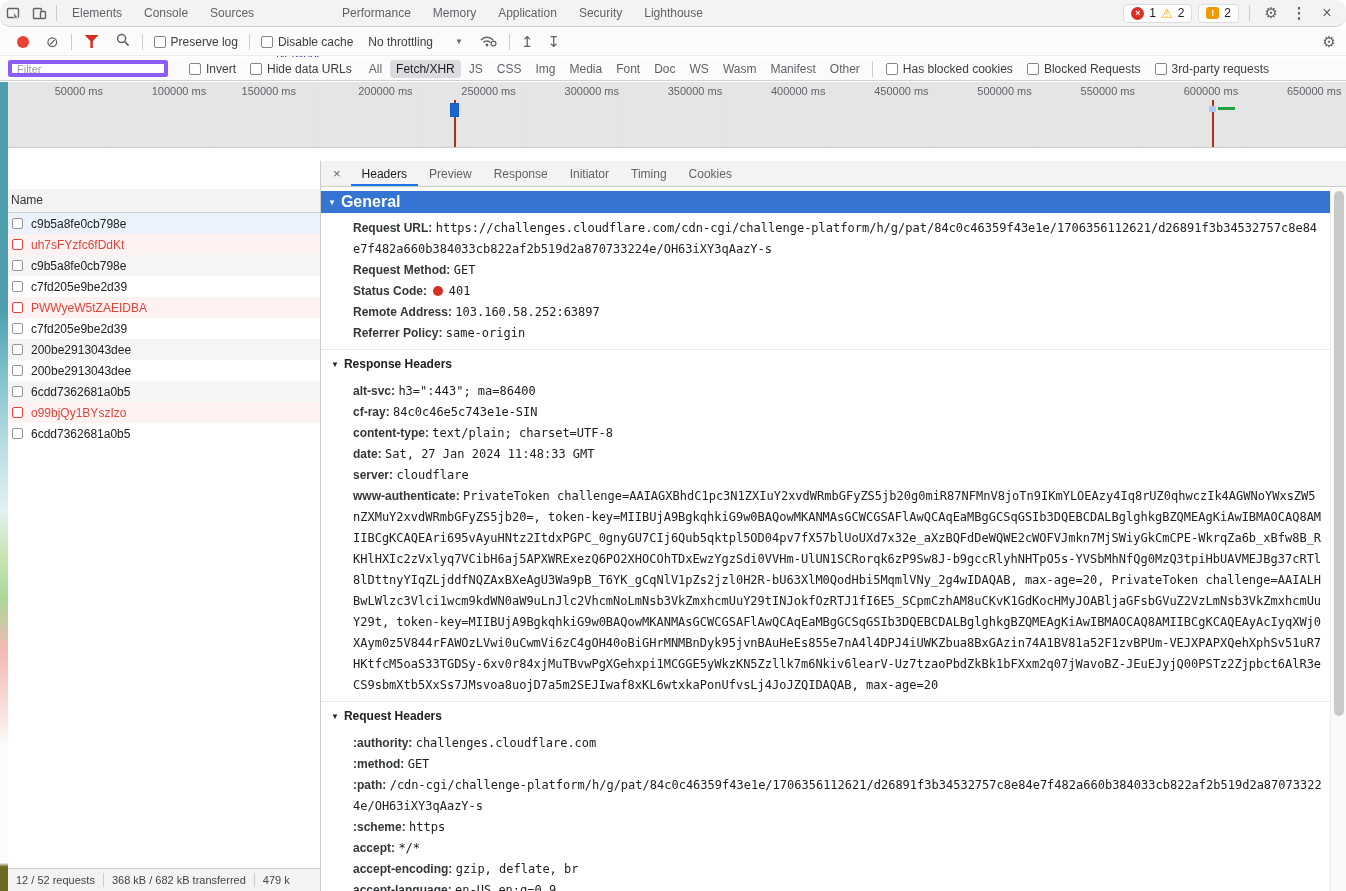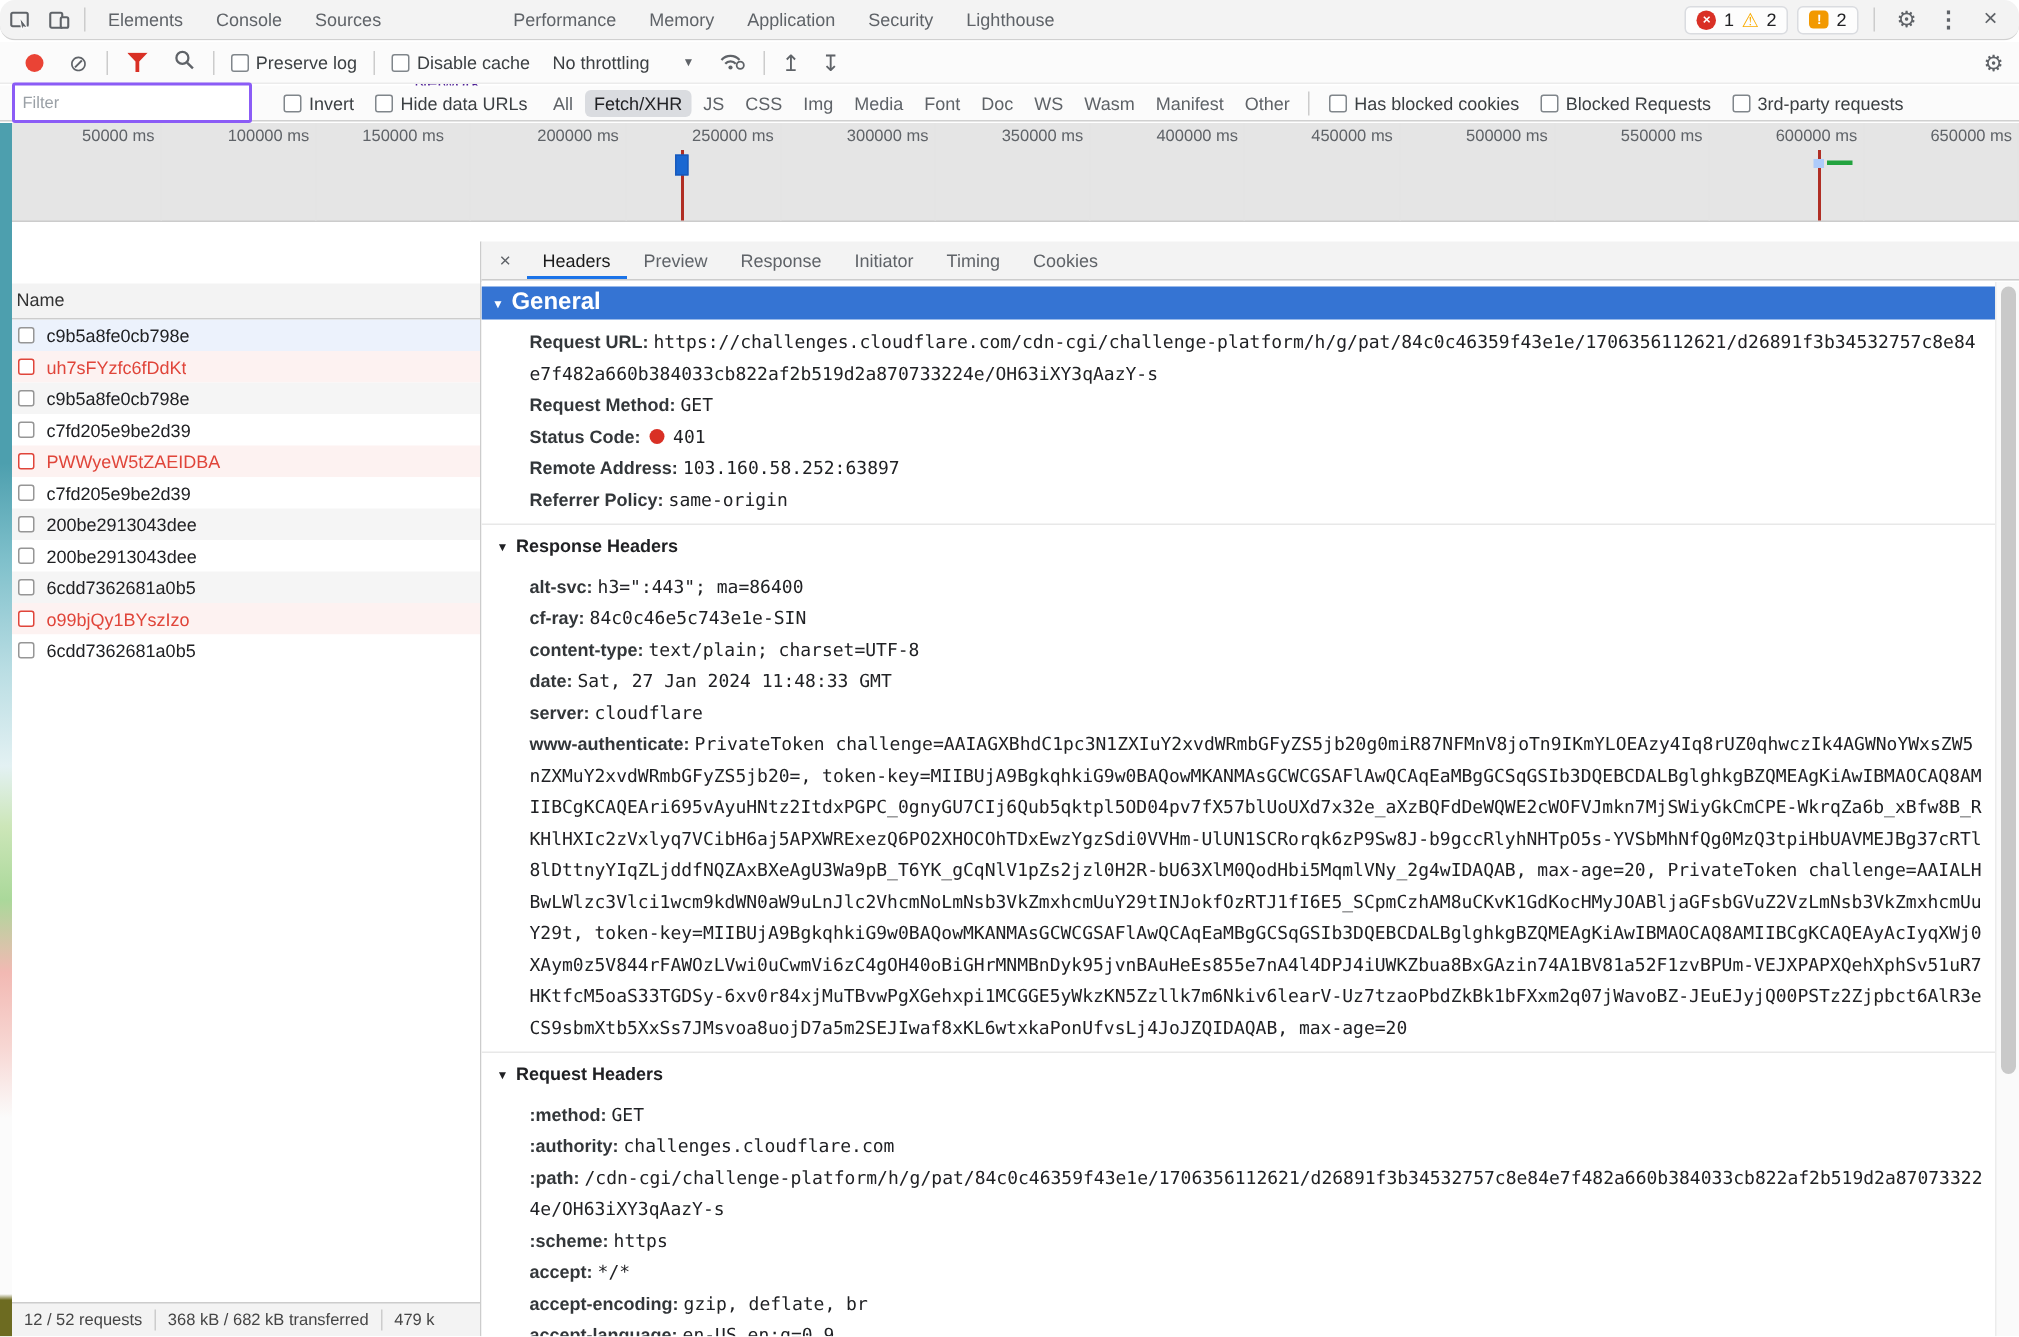--- a/index.html
+++ b/index.html
@@ -34,21 +34,21 @@
   .cb-wrap { display:flex; align-items:center; gap:5px; margin:0 7px; cursor:pointer; white-space:nowrap; }
   .cb { width:12px; height:12px; border:1px solid #80868b; border-radius:2px; background:#fff; flex:none; }
   .cb-label { color:#3c4043; }
   .throttle { display:flex; align-items:center; gap:22px; margin:0 8px; color:#3c4043; cursor:pointer; }
   .dd-arrow { font-size:8px; color:#5f6368; }
   .arrow-io { font-size:15px; color:#5f6368; margin:0 7px; cursor:pointer; font-family:"DejaVu Sans", sans-serif; }
   .toolbar-gear { position:absolute; right:6px; top:0; height:28px; display:flex; align-items:center; }
   
   .filterbar { position:absolute; top:57px; left:0; right:0; height:24px; background:#fbfbfb;
     border-bottom:1px solid #d0d0d0; display:flex; align-items:center; padding-left:8px; }
-  .filter-input { width:160px; height:27px; border:2px solid #8b5cf6; border-radius:2px; padding:0 5px;
+  .filter-input { width:160px; height:17px; border:4px solid #8b5cf6; border-radius:2px; padding:0 5px;
     font:11px "Liberation Sans", sans-serif; color:#202124; background:#fff; outline:none; margin-right:14px; }
   .filter-input::placeholder { color:#9aa0a6; }
   .chips { display:flex; align-items:center; gap:2px; margin-left:4px; }
   .chip { padding:2px 6px; border-radius:4px; color:#5f6368; cursor:pointer; white-space:nowrap; }
   .chip.active { background:#dadce0; color:#202124; }
   .fdiv { width:1px; height:16px; background:#ccc; margin:0 6px; }
   
   .overview { position:absolute; top:82px; left:0; right:0; height:66px; background:#e5e5e5; border-bottom:1px solid #ccc; }
   .gridline { position:absolute; top:0; bottom:0; width:1px; background:#e4e4e4; }
   .ticklabel { position:absolute; top:3px; width:78px; text-align:right; font-size:11px; color:#5f6368; white-space:nowrap; }
@@ -358,22 +358,22 @@
             <div class="hline"><span class="k">content-type:</span> <span class="v">text/plain; charset=UTF-8</span></div>
             <div class="hline"><span class="k">date:</span> <span class="v">Sat, 27 Jan 2024 11:48:33 GMT</span></div>
             <div class="hline"><span class="k">server:</span> <span class="v">cloudflare</span></div>
             <div class="hline"><span class="k">www-authenticate:</span> <span class="v">PrivateToken challenge=AAIAGXBhdC1pc3N1ZXIuY2xvdWRmbGFyZS5jb20g0miR87NFMnV8joTn9IKmYLOEAzy4Iq8rUZ0qhwczIk4AGWNoYWxsZW5nZXMuY2xvdWRmbGFyZS5jb20=, token-key=MIIBUjA9BgkqhkiG9w0BAQowMKANMAsGCWCGSAFlAwQCAqEaMBgGCSqGSIb3DQEBCDALBglghkgBZQMEAgKiAwIBMAOCAQ8AMIIBCgKCAQEAri695vAyuHNtz2ItdxPGPC_0gnyGU7CIj6Qub5qktpl5OD04pv7fX57blUoUXd7x32e_aXzBQFdDeWQWE2cWOFVJmkn7MjSWiyGkCmCPE-WkrqZa6b_xBfw8B_RKHlHXIc2zVxlyq7VCibH6aj5APXWRExezQ6PO2XHOCOhTDxEwzYgzSdi0VVHm-UlUN1SCRorqk6zP9Sw8J-b9gccRlyhNHTpO5s-YVSbMhNfQg0MzQ3tpiHbUAVMEJBg37cRTl8lDttnyYIqZLjddfNQZAxBXeAgU3Wa9pB_T6YK_gCqNlV1pZs2jzl0H2R-bU63XlM0QodHbi5MqmlVNy_2g4wIDAQAB, max-age=20, PrivateToken challenge=AAIALHBwLWlzc3Vlci1wcm9kdWN0aW9uLnJlc2VhcmNoLmNsb3VkZmxhcmUuY29tINJokfOzRTJ1fI6E5_SCpmCzhAM8uCKvK1GdKocHMyJOABljaGFsbGVuZ2VzLmNsb3VkZmxhcmUuY29t, token-key=MIIBUjA9BgkqhkiG9w0BAQowMKANMAsGCWCGSAFlAwQCAqEaMBgGCSqGSIb3DQEBCDALBglghkgBZQMEAgKiAwIBMAOCAQ8AMIIBCgKCAQEAyAcIyqXWj0XAym0z5V844rFAWOzLVwi0uCwmVi6zC4gOH40oBiGHrMNMBnDyk95jvnBAuHeEs855e7nA4l4DPJ4iUWKZbua8BxGAzin74A1BV81a52F1zvBPUm-VEJXPAPXQehXphSv51uR7HKtfcM5oaS33TGDSy-6xv0r84xjMuTBvwPgXGehxpi1MCGGE5yWkzKN5Zzllk7m6Nkiv6learV-Uz7tzaoPbdZkBk1bFXxm2q07jWavoBZ-JEuEJyjQ00PSTz2Zjpbct6AlR3eCS9sbmXtb5XxSs7JMsvoa8uojD7a5m2SEJIwaf8xKL6wtxkaPonUfvsLj4JoJZQIDAQAB, max-age=20</span></div>
           </div>
         <div class="sec-title">
           <span class="tri">▼</span>
           <span>Request Headers</span>
         </div>
         <div class="sec" id="request-items">
+            <div class="hline"><span class="k">:authority:</span> <span class="v">challenges.cloudflare.com</span></div>
             <div class="hline"><span class="k">:method:</span> <span class="v">GET</span></div>
-            <div class="hline"><span class="k">:authority:</span> <span class="v">challenges.cloudflare.com</span></div>
             <div class="hline"><span class="k">:path:</span> <span class="v">/cdn-cgi/challenge-platform/h/g/pat/84c0c46359f43e1e/1706356112621/d26891f3b34532757c8e84e7f482a660b384033cb822af2b519d2a870733224e/OH63iXY3qAazY-s</span></div>
             <div class="hline"><span class="k">:scheme:</span> <span class="v">https</span></div>
             <div class="hline"><span class="k">accept:</span> <span class="v">*/*</span></div>
             <div class="hline"><span class="k">accept-encoding:</span> <span class="v">gzip, deflate, br</span></div>
             <div class="hline"><span class="k">accept-language:</span> <span class="v">en-US,en;q=0.9</span></div>
           </div>
       </div>
       <div class="vscroll">
         <div class="vthumb"></div>
       </div>

